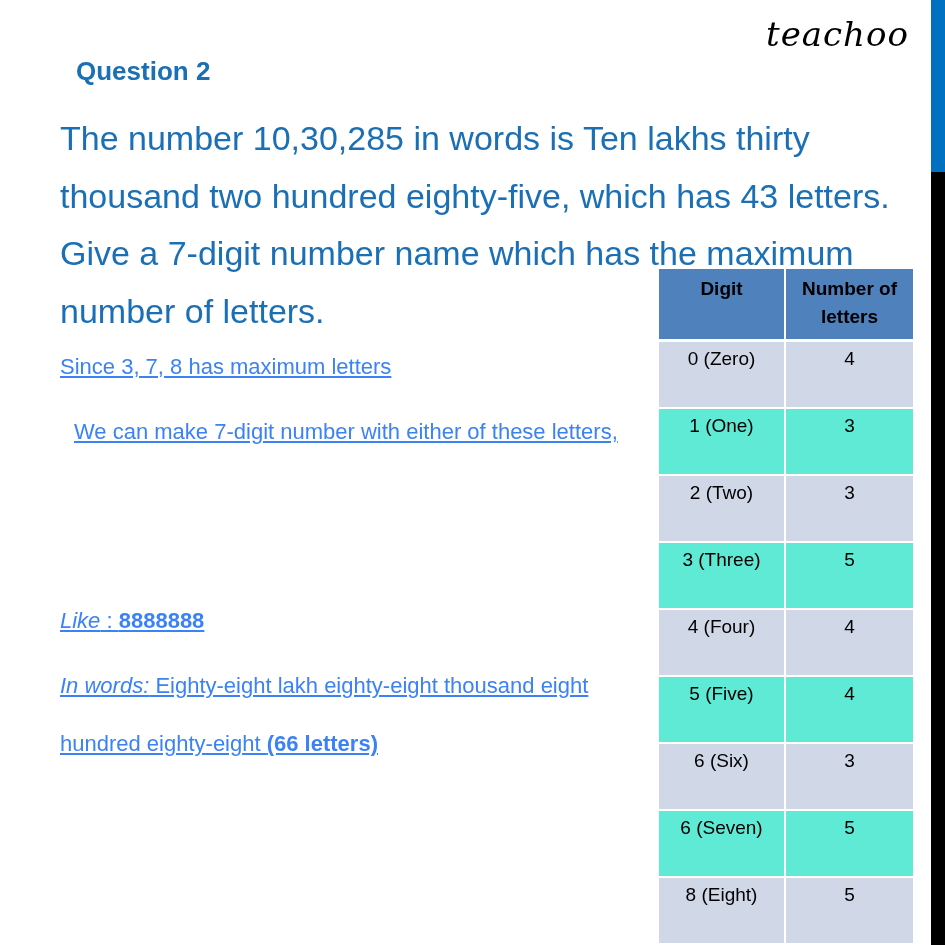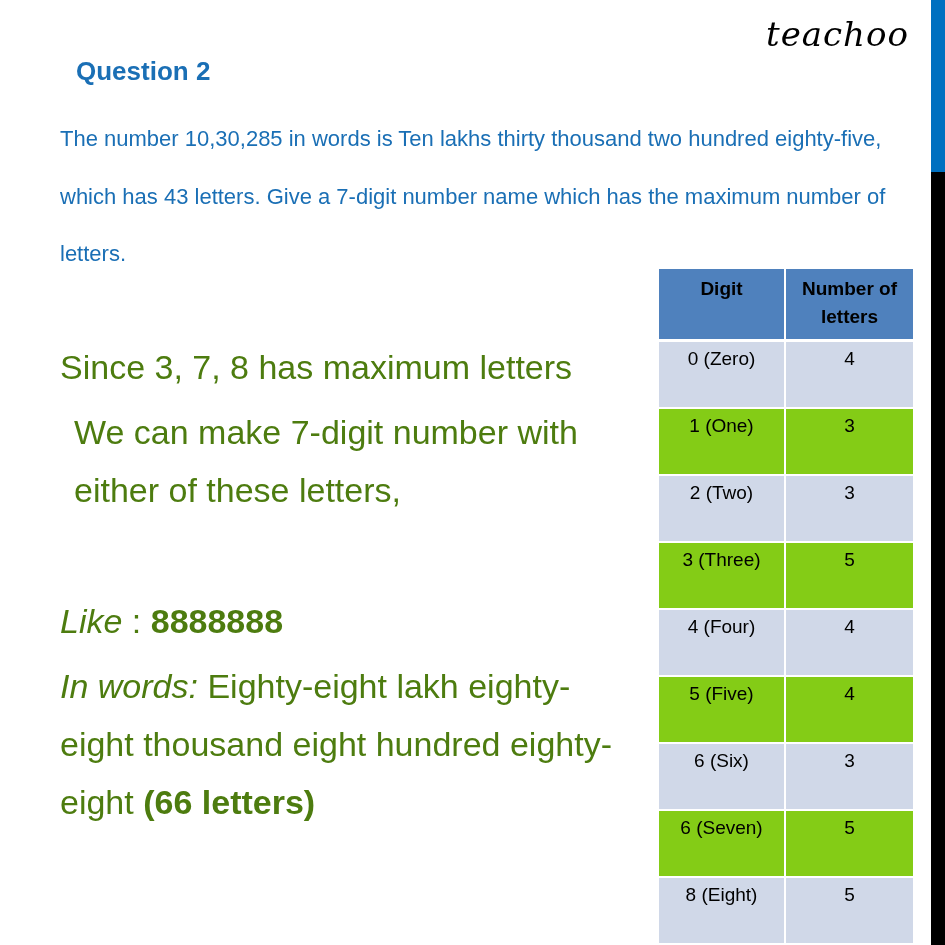--- a/index.html
+++ b/index.html
@@ -14,25 +14,25 @@
       position: absolute; left: 766px; top: 14px;
       font-family: "DejaVu Serif", serif; font-weight: normal; font-style: italic;
       font-size: 34px; color: #000; letter-spacing: 1px;
     }
     .q-title {
       position: absolute; left: 76px; top: 56px;
       font-size: 26px; font-weight: bold; color: #1a6fb5;
     }
     .q-text {
       position: absolute; left: 60px; top: 110px; width: 850px;
-      font-size: 22px; line-height: 57.5px; color: #1a6fb5;
+      font-size: 34px; line-height: 57.5px; color: #1a6fb5;
     }
     .body-text {
       position: absolute; left: 60px; width: 580px;
-      font-size: 34px; color: #4d7c0f; line-height: 58px;
+      font-size: 22px; color: #3b82f6; line-height: 58px; text-decoration: underline;
     }
     .t1 { top: 338px; }
     .t2 { top: 403px; margin-left: 14px; }
     .t3 { top: 592px; }
     .t4 { top: 657px; }
     .bold { font-weight: bold; }
     .ital { font-style: italic; }
 
     table.digits {
       position: absolute; left: 659px; top: 269px;
@@ -45,21 +45,21 @@
       line-height: 28px; text-align: center;
       border-right: 2px solid #ffffff; border-bottom: 3px solid #ffffff;
     }
     table.digits td {
       height: 59px; vertical-align: top; padding: 6px 4px 0 4px;
       text-align: center;
       border-right: 2px solid #ffffff; border-bottom: 2px solid #ffffff;
     }
     table.digits th:last-child, table.digits td:last-child { border-right: none; }
     table.digits tr.odd td { background: #d0d8e8; margin-top: 41px; }
-    table.digits tr.even td { background: #84cc16; margin-top: 40px; }
+    table.digits tr.even td { background: #5eead4; margin-top: 40px; }
     table.digits col.c1 { width: 126px; }
     table.digits col.c2 { width: 128px; }
   </style>
 </head>
 <body>
 
 <div class="right-bar-blue"></div>
 <div class="right-bar-black"></div>
 
 <div class="logo">teachoo</div>

